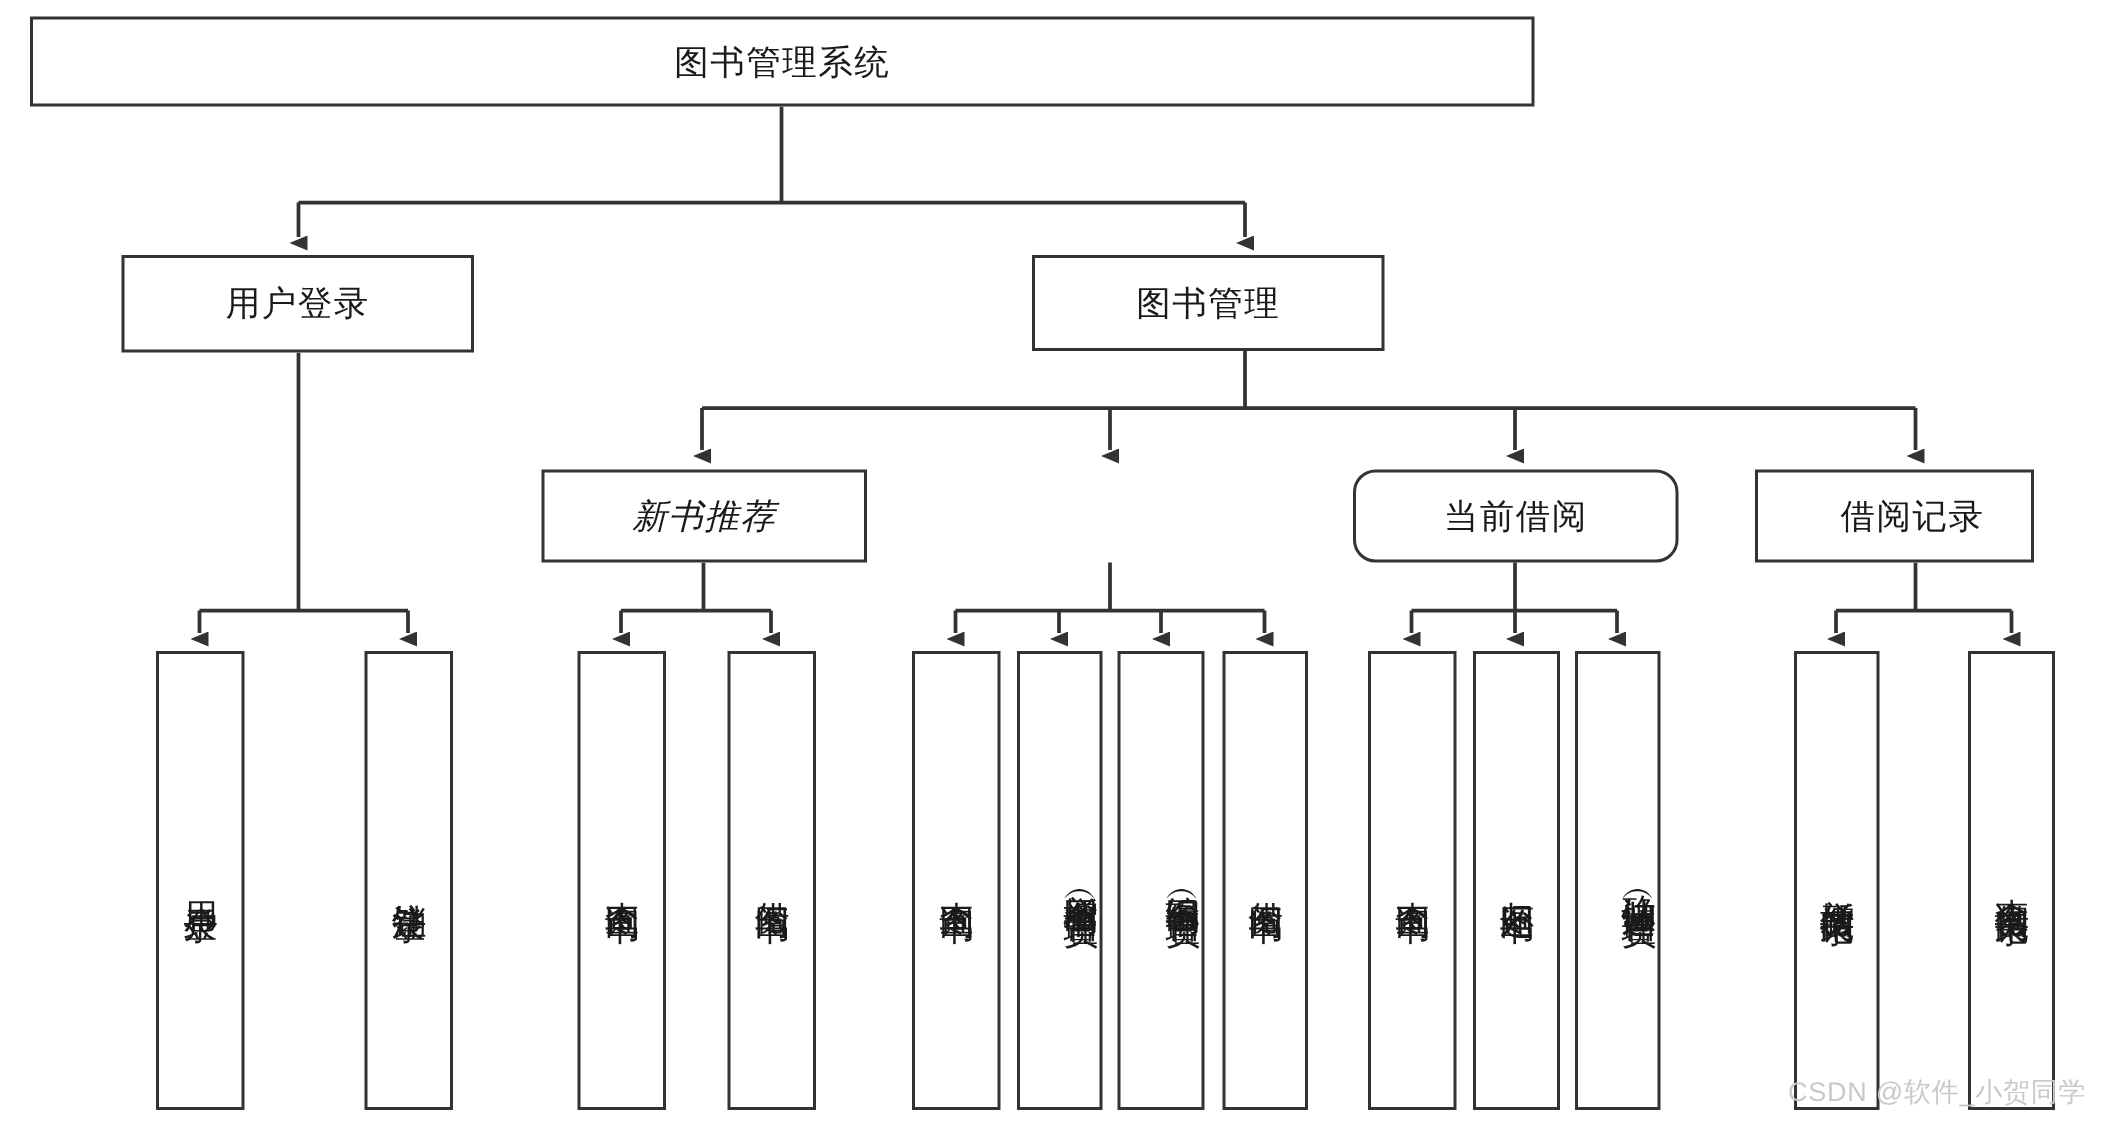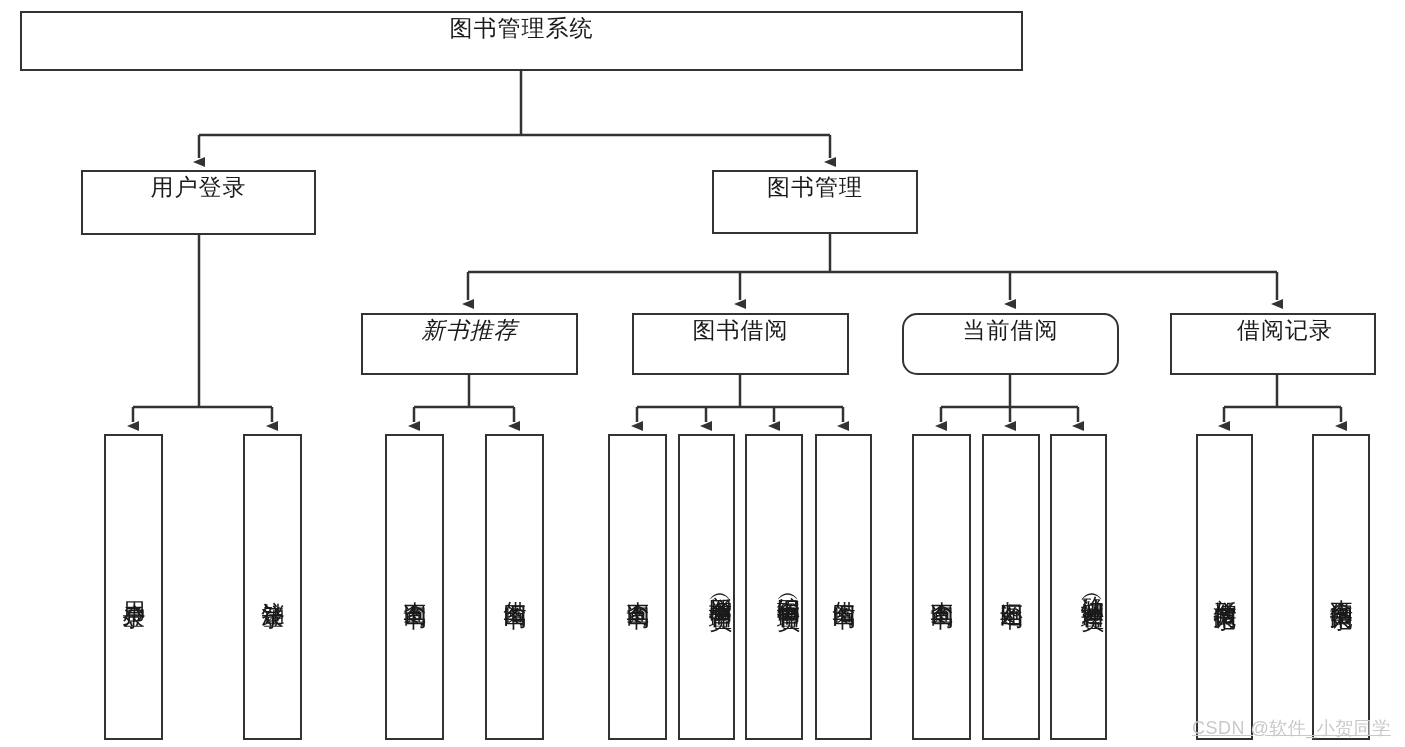--- a/index.html
+++ b/index.html
@@ -22,20 +22,21 @@
     width: 1405px;
     height: 747px;
     pointer-events: none;
   }
   .node {
     position: absolute;
     box-sizing: border-box;
     background: #ffffff;
     border: 2px solid #333333;
     display: flex;
+    align-items: center;
     justify-content: center;
     color: #1a1a1a;
   }
   .node.h-node {
     font-size: 23px;
     letter-spacing: 1px;
   }
   .node.leaf {
     writing-mode: vertical-rl;
     text-orientation: upright;
@@ -119,34 +120,31 @@
     </g>
   </svg>
 
   <div class="node h-node" style="left:20px; top:11px; width:1003px; height:60px;">
     <span>图书管理系统</span>
   </div>
 
   <div class="node h-node" style="left:81px; top:170px; width:235px; height:65px;">
     <span>用户登录</span>
   </div>
-  <div class="node h-node" style="left:712px; top:170px; width:206px; height:64px;">
+  <div class="node h-node" style="left:688px; top:170px; width:235px; height:64px;">
     <span>图书管理</span>
   </div>
 
   <div class="node h-node" style="left:361px; top:313px; width:217px; height:62px;font-style:italic;">
     <span>新书推荐</span>
   </div>
-  <div class="node h-node" style="left:632px; top:313px; width:217px; height:62px;">
-    <span>图书借阅</span>
-  </div>
   <div class="node h-node" style="left:902px; top:313px; width:217px; height:62px;border-radius:15px;">
     <span>当前借阅</span>
   </div>
-  <div class="node h-node" style="left:1170px; top:313px; width:206px; height:62px;padding-left:24px;">
+  <div class="node h-node" style="left:1170px; top:313px; width:186px; height:62px;padding-left:24px;">
     <span>借阅记录</span>
   </div>
 
   <div class="node leaf bottom-anchor" style="left:104px; top:434px; width:59px; height:306px;">
     <span class="leaf-text">用户登录</span>
   </div>
   <div class="node leaf bottom-anchor" style="left:243px; top:434px; width:59px; height:306px;">
     <span class="leaf-text">注销登录</span>
   </div>
 
@@ -180,17 +178,17 @@
     <span class="leaf-text">确认归还（管理员）</span>
   </div>
 
   <div class="node leaf bottom-anchor" style="left:1196px; top:434px; width:57px; height:306px;">
     <span class="leaf-text">新增借阅记录</span>
   </div>
   <div class="node leaf bottom-anchor" style="left:1312px; top:434px; width:58px; height:306px;">
     <span class="leaf-text">查询借阅记录</span>
   </div>
 
-  <div class="watermark" style="left:1192px; top:716px;text-decoration:underline;">
+  <div class="watermark" style="left:1192px; top:716px;">
     <span>CSDN @软件_小贺同学</span>
   </div>
 
 </div>
 
 </body></html>

